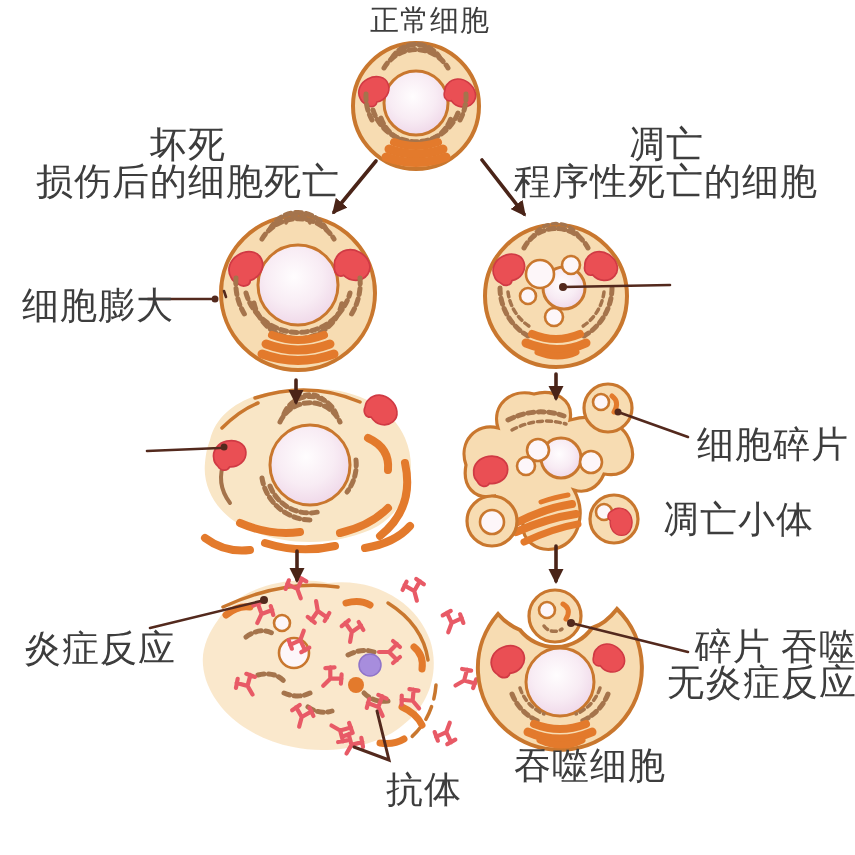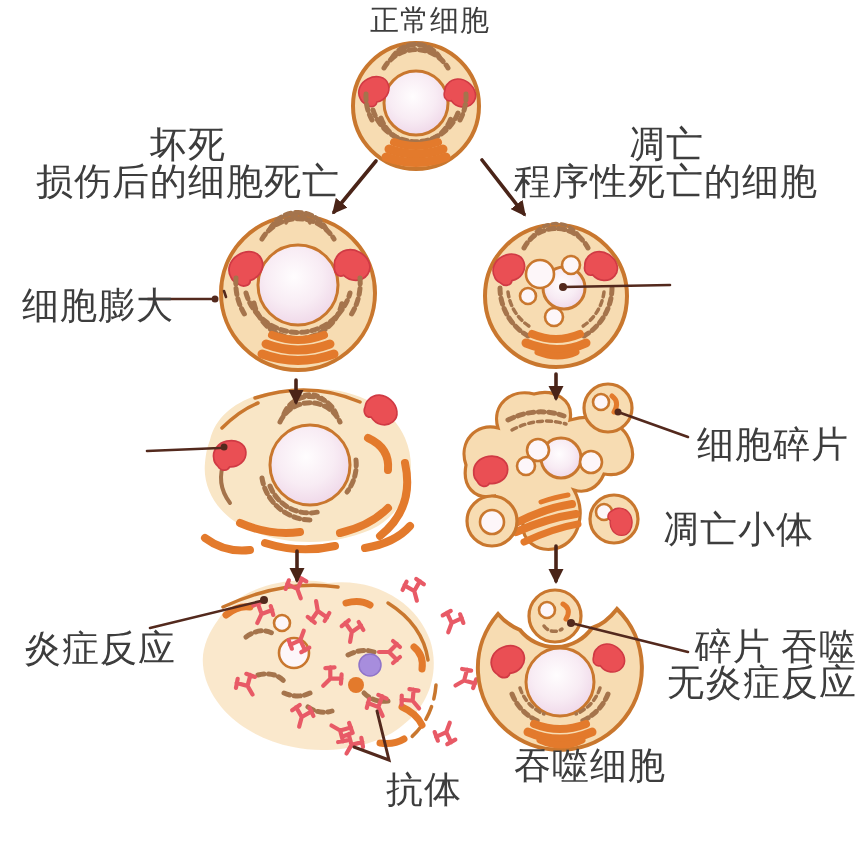--- a/index.html
+++ b/index.html
@@ -266,21 +266,21 @@
 </div>
 
 
 <div class="lbl" style="left:24px;top:603px;margin-top:22px;">炎症反应</div>
 
 <div class="lbl" style="left:386px;top:766px;">抗体</div>
 
 
 <div class="lbl" style="left:697px;top:421px;">细胞碎片</div>
 
-<div class="lbl" style="left:662px;top:496px;margin-top:10px;">凋亡小体</div>
+<div class="lbl" style="left:662px;top:496px;">凋亡小体</div>
 
 <div class="lbl center" style="left:762px;top:629px;line-height:36px;text-align:right;">
   <span class="ln">碎片 吞噬</span>
   <span class="ln">无炎症反应</span>
 </div>
 
 <div class="lbl" style="left:514px;top:742px;">吞噬细胞</div>
 
 </div>
 

